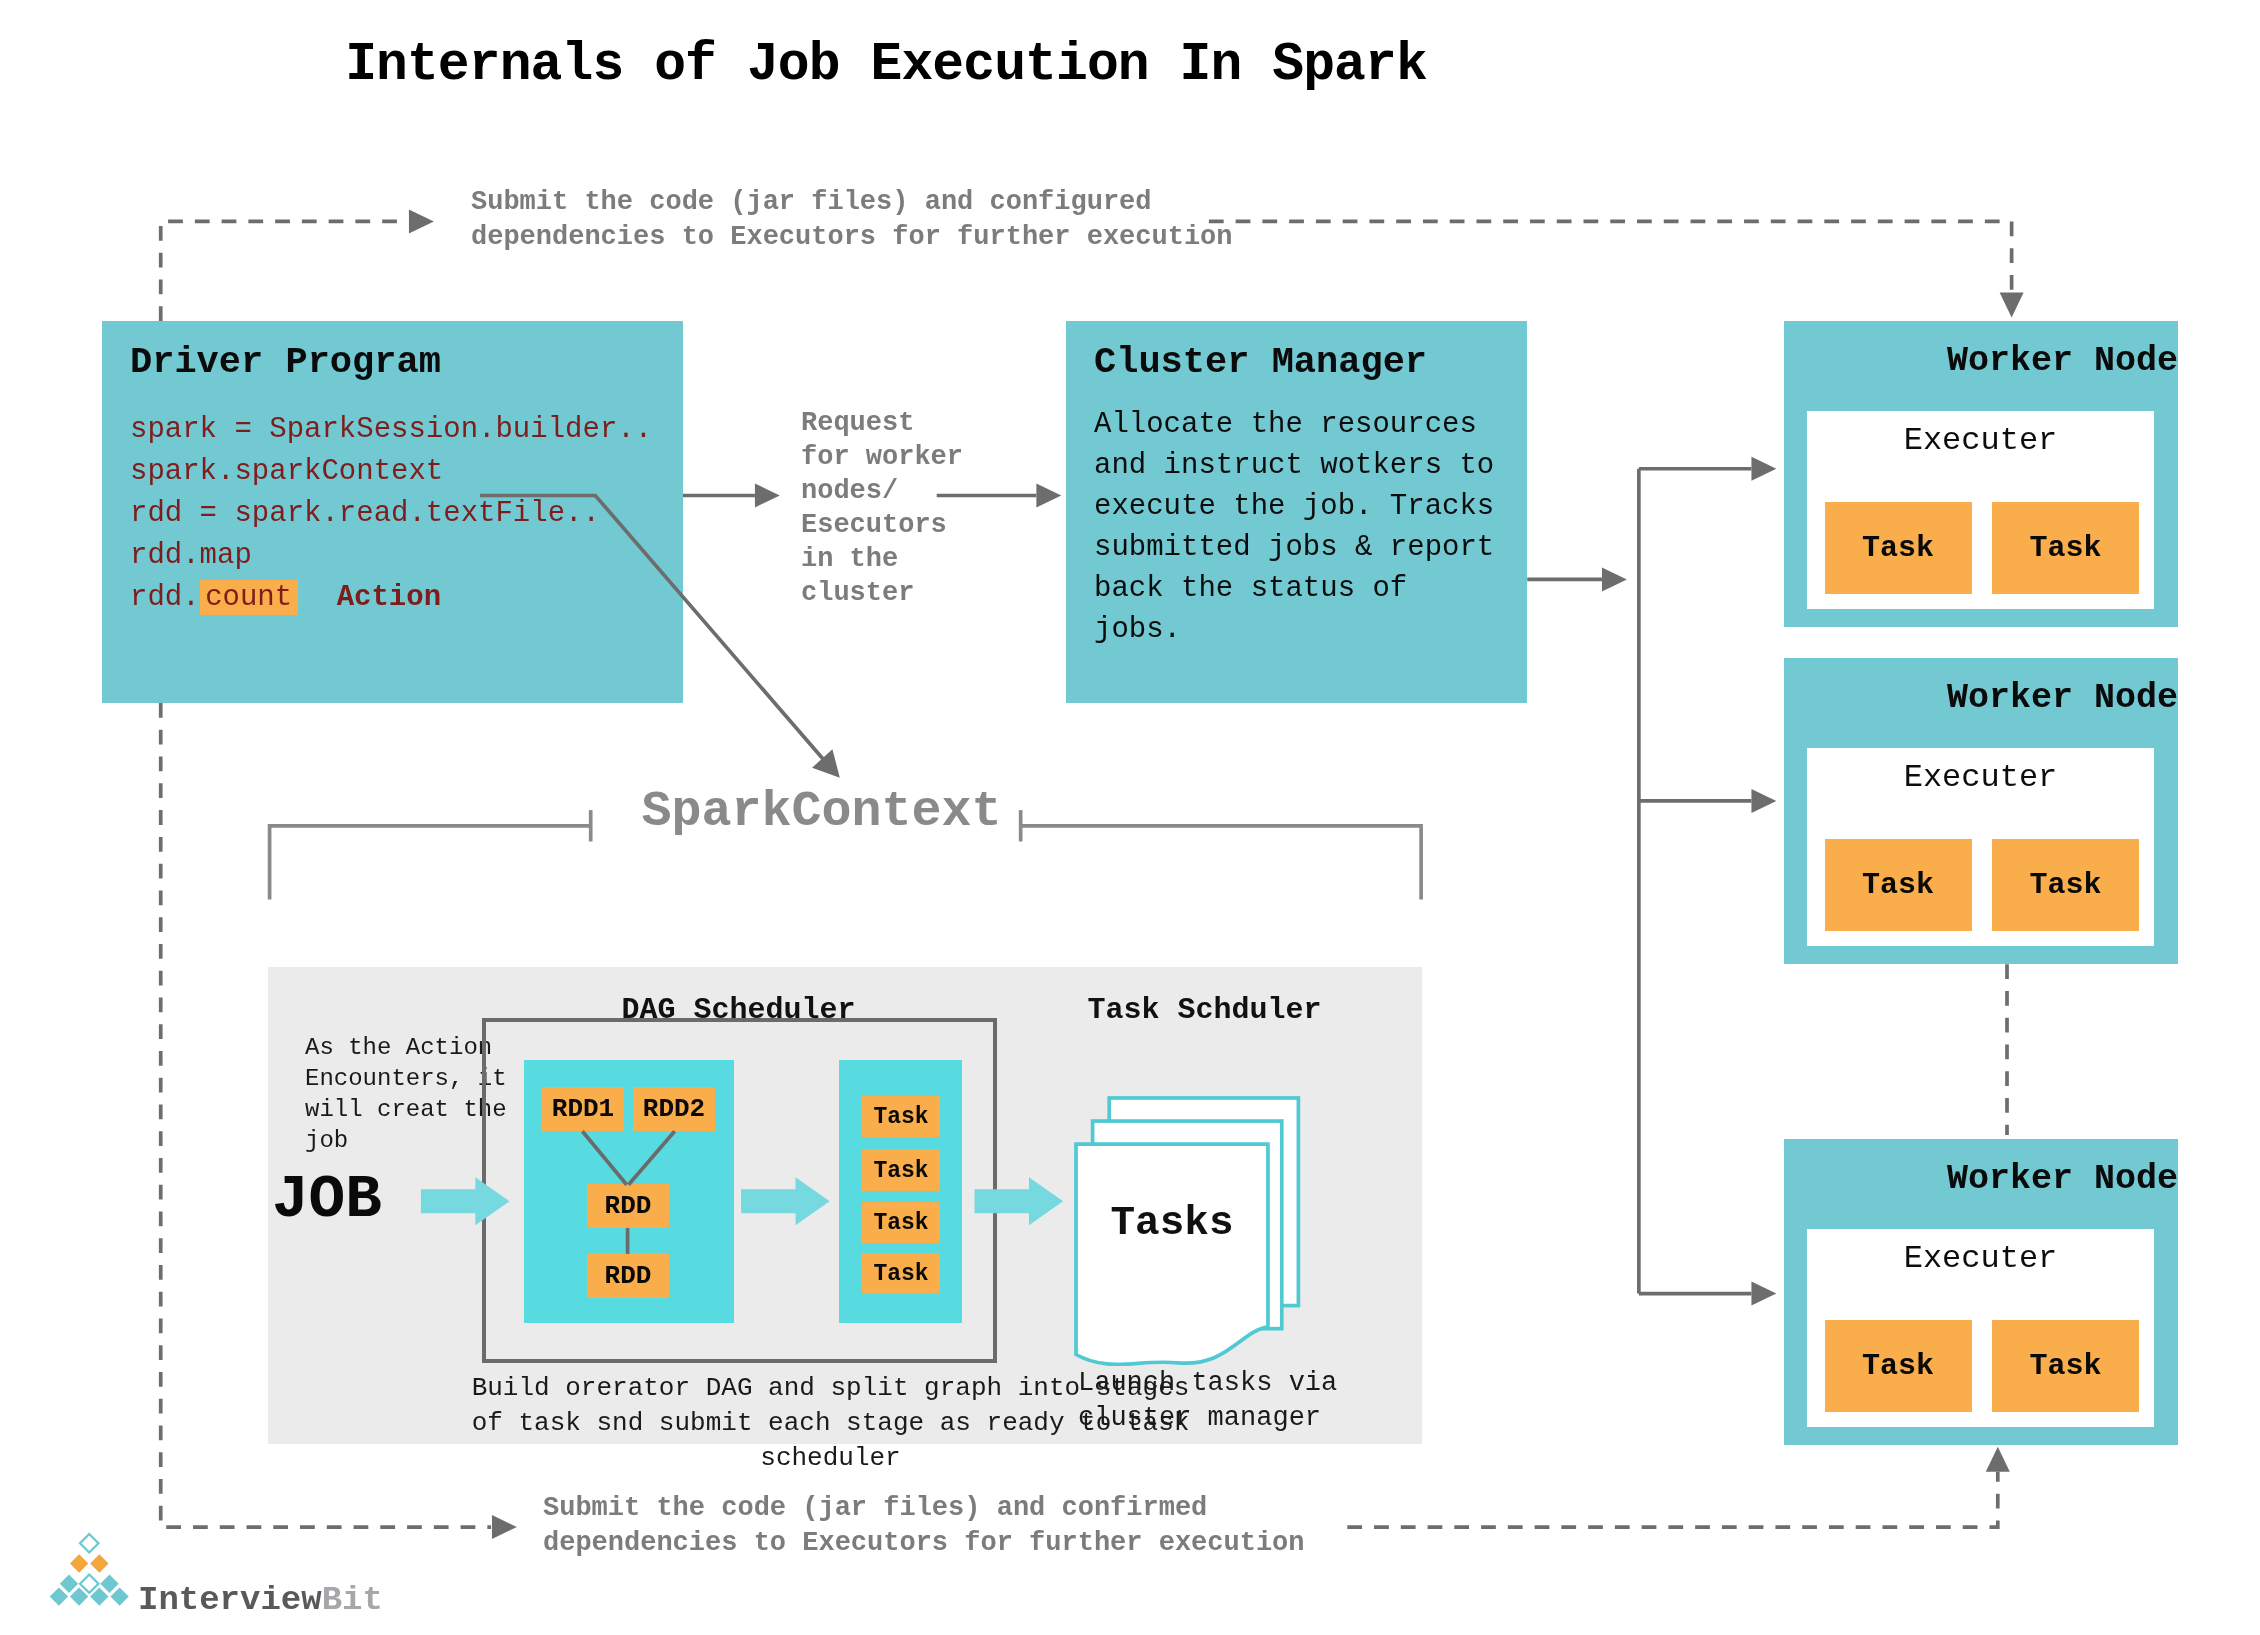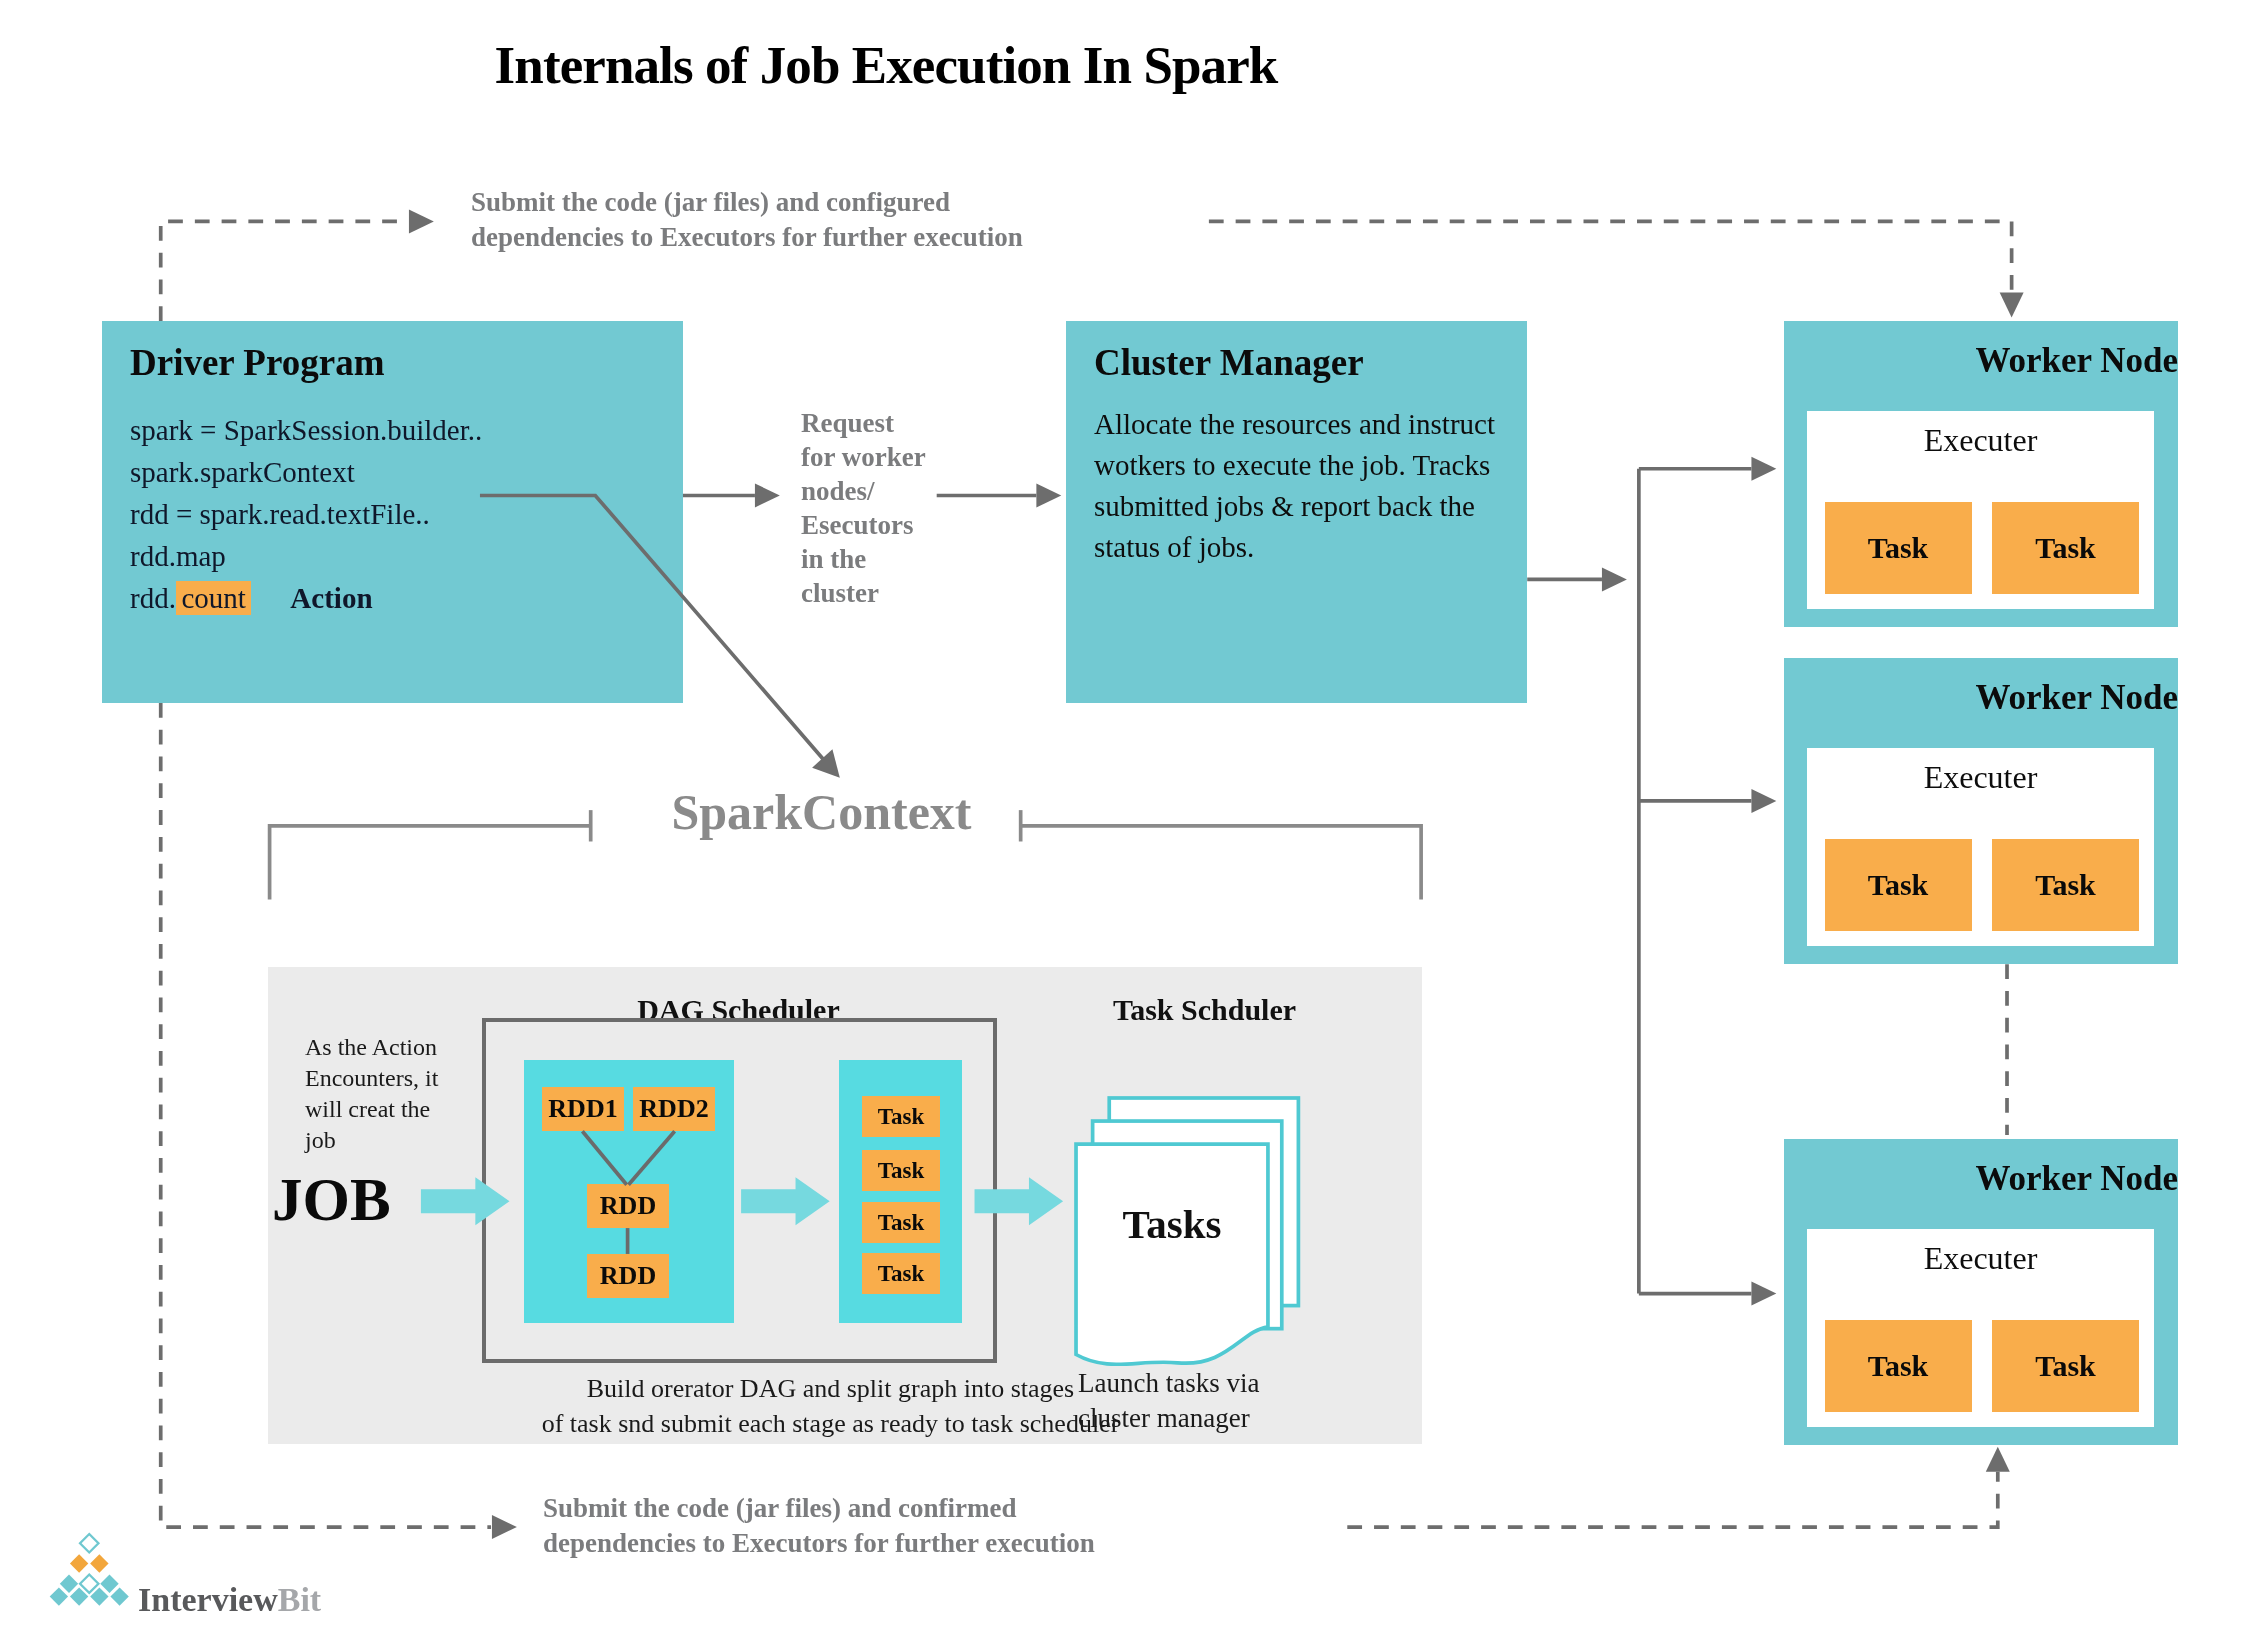--- a/index.html
+++ b/index.html
@@ -1,27 +1,27 @@
 <!DOCTYPE html>
 <html style="font-size:14.8px"><head>
 <meta charset="utf-8">
 <style>
   html,body{margin:0;padding:0;background:#ffffff;}
   #canvas{position:relative;width:2260px;height:1635px;background:#ffffff;overflow:hidden;
-          font-family:Liberation Serif, serif;color:#111;}
+          font-family:Liberation Mono, monospace;color:#111;}
   .abs{position:absolute;}
   .preline{white-space:pre-line;}
   .gray-bold{color:#7b7c7e;font-weight:bold;}
   #page-title{left:0;top:35px;width:1772px;text-align:center;font-size:53px;font-weight:800;color:#000;letter-spacing:-0.9px;}
   
   .teal-box{background:#72C9D2;}
   #driver-box{left:102px;top:321px;width:581px;height:382px;}
   .box-title{font-size:37px;font-weight:bold;color:#0b0b0b;}
   #driver-title{left:28px;top:20px;position:absolute;}
-  #driver-code{position:absolute;left:28px;top:88px;font-size:29px;line-height:42px;color:#0f172a;}
+  #driver-code{position:absolute;left:28px;top:88px;font-size:29px;line-height:42px;color:#7f1d1d;}
   .hl{background:#F9AD4B;padding:0.9px 5.5px;}
   .action-lab{font-weight:bold;margin-left:39px;margin-top:40px;}
   #request-label{left:801px;top:406px;font-size:27px;line-height:34px;}
   #cluster-box{left:1066px;top:321px;width:461px;height:382px;}
   #cluster-title{position:absolute;left:28px;top:20px;}
   #cluster-body{position:absolute;left:28px;top:83px;width:406px;font-size:29px;line-height:41px;color:#0d0d0d;}
   
   #top-flow-label{left:471px;top:185px;font-size:27px;line-height:35px;}
   #bottom-flow-label{left:543px;top:1491px;font-size:27px;line-height:35px;}
   

